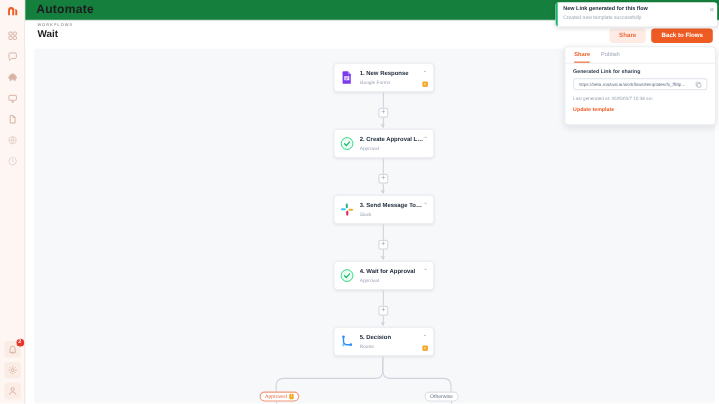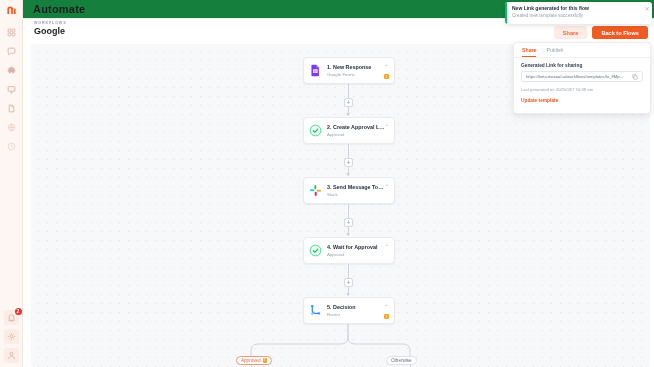--- a/index.html
+++ b/index.html
@@ -239,21 +239,21 @@
   </div>
 
   <div class="main">
 
     <div class="topbar">
       <span class="topbar-title">Automate</span>
     </div>
 
     <div class="pagehead">
       <div class="kicker">WORKFLOWS</div>
-      <div class="pagetitle">Google</div>
+      <div class="pagetitle">Wait</div>
     </div>
 
     <div class="canvas">
 
       <div class="node" style="top:13px">
         <div class="node-ic">
           <svg viewBox="0 0 16 16" width="13" height="13">
               <path d="M4 1h5l3.2 3.2V14a1 1 0 0 1-1 1H4a1 1 0 0 1-1-1V2a1 1 0 0 1 1-1z" fill="#7c3aed"></path>
               <path d="M9 1l3.2 3.2H9z" fill="#a78bfa"></path>
               <rect x="5" y="6.5" width="5.5" height="4.5" fill="#fff"></rect>

